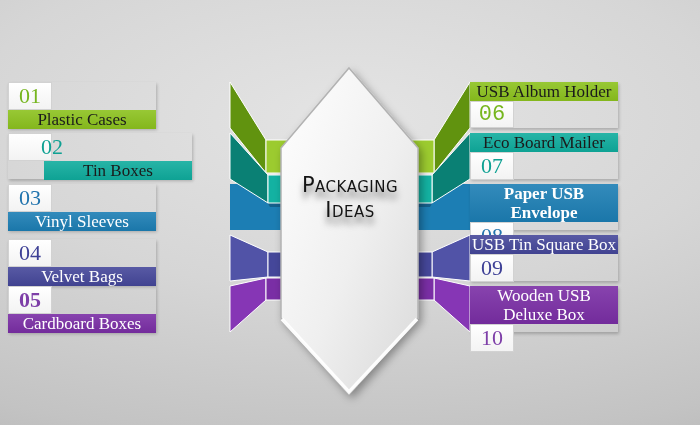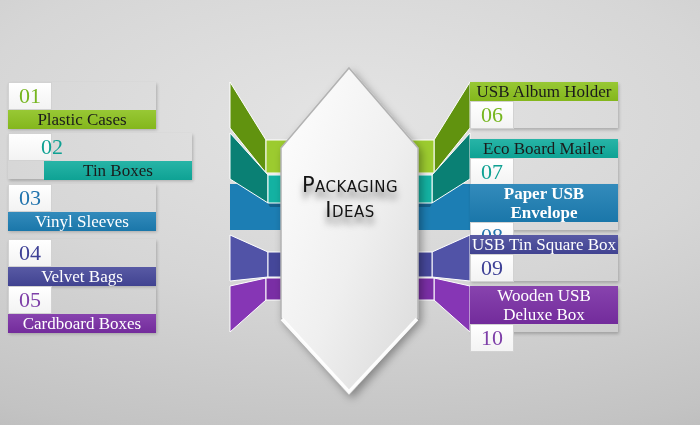--- a/index.html
+++ b/index.html
@@ -126,36 +126,36 @@
   <div class="row left" style="top:239px">
     <div class="num-cell">
         <span style="color: rgb(62, 64, 150);">04</span>
       </div>
     <div class="band" style="background-color: rgb(69, 71, 154);">
         <span class="lbl" style="color: rgb(255, 255, 255);">Velvet Bags</span>
       </div>
   </div>
   <div class="row left" style="top:286px">
     <div class="num-cell">
-        <span style="color: rgb(126, 63, 168);">05</span>
+        <span style="color: rgb(126, 63, 168); font-weight: bold;">05</span>
       </div>
     <div class="band" style="background-color: rgb(122, 46, 165);">
         <span class="lbl" style="color: rgb(255, 255, 255);">Cardboard Boxes</span>
       </div>
   </div>
 
   <div class="row right" style="top:82px">
     <div class="band" style="background-color: rgb(140, 194, 30);">
         <span class="lbl" style="color: rgb(27, 27, 27);">USB Album Holder</span>
       </div>
     <div class="num-cell">
-        <span style="color: rgb(118, 182, 31);">06</span>
+        <span style="color: rgb(118, 182, 31); font-family: Liberation Mono, monospace;">06</span>
       </div>
   </div>
-  <div class="row right" style="top:139px">
+  <div class="row right" style="top:133px">
     <div class="band" style="background-color: rgb(15, 172, 157);">
         <span class="lbl" style="color: rgb(27, 27, 27);">Eco Board Mailer</span>
       </div>
     <div class="num-cell">
         <span style="color: rgb(15, 161, 147);">07</span>
       </div>
   </div>
   <div class="row right" style="top:184px">
     <div class="band" style="background-color: rgb(28, 126, 180); font-weight: bold;">
         <span class="lbl" style="color: rgb(255, 255, 255);">Paper USB Envelope</span>

